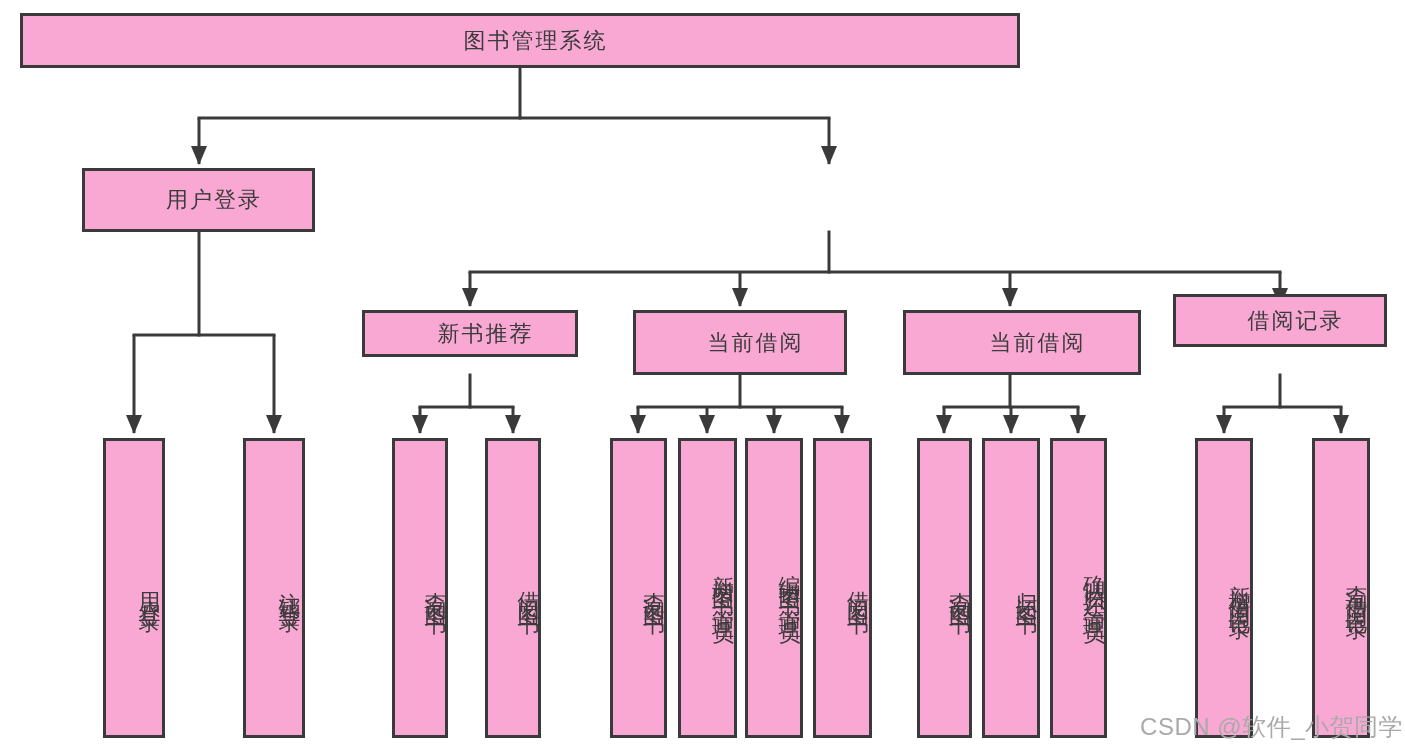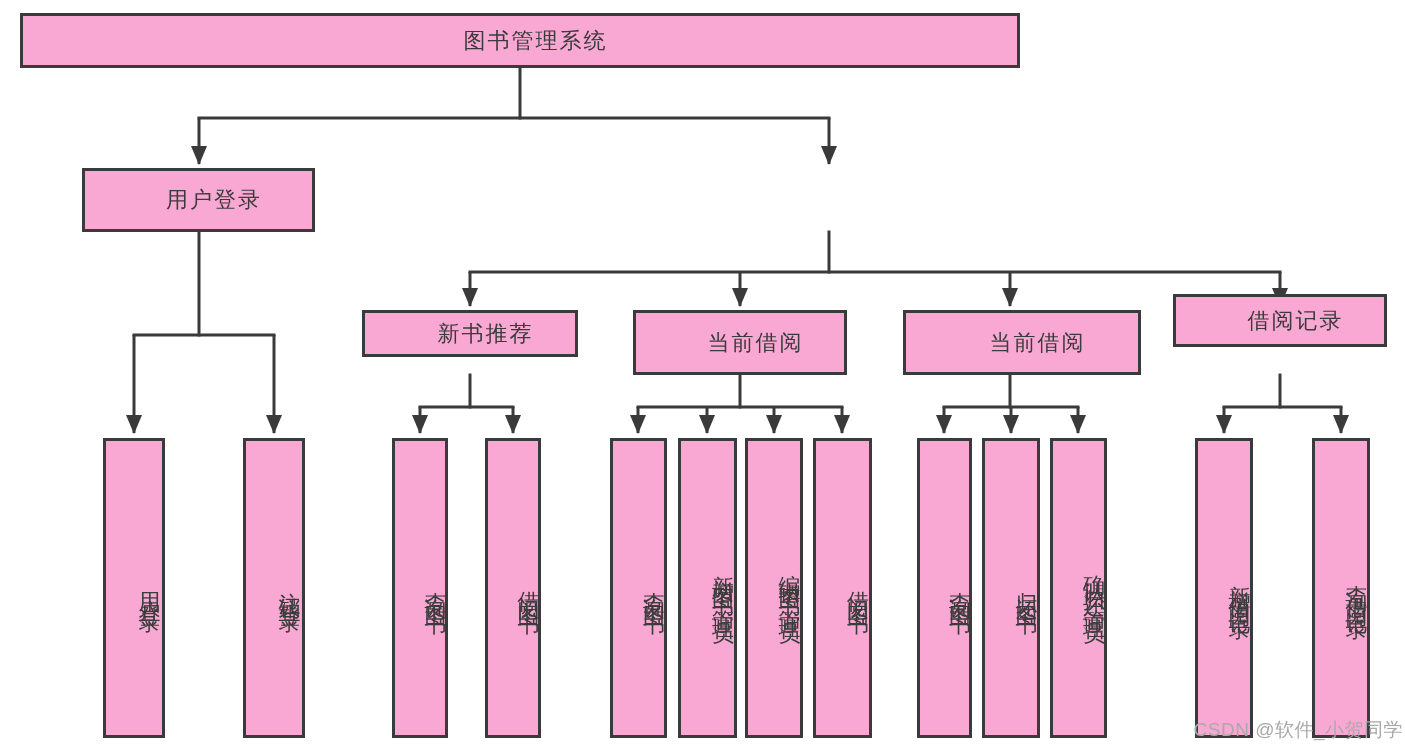--- a/index.html
+++ b/index.html
@@ -11,21 +11,21 @@
   .node{
     position:absolute;box-sizing:border-box;
     border:3px solid #3a3a3a;background:#f9a8d4;
     display:flex;align-items:center;justify-content:center;
     color:#3b3b3b;font-size:22px;line-height:1;padding-left:31px;
   }
   .node.h{letter-spacing:2px;}
   .node.v{writing-mode:vertical-rl;text-orientation:mixed;letter-spacing:7px;}
   .watermark{
     position:absolute;right:2px;bottom:4px;
-    font-size:19px;color:#a9a9a9;letter-spacing:0.5px;white-space:nowrap;
+    font-size:24px;color:#a9a9a9;letter-spacing:0.5px;white-space:nowrap;
   }
 </style>
 </head>
 <body>
 
 <div id="canvas">
 
   <svg class="connectors" width="1405" height="747" viewBox="0 0 1405 747">
     <defs>
       <marker id="arr" markerWidth="22" markerHeight="20" refX="18" refY="9" orient="auto" markerUnits="userSpaceOnUse">

